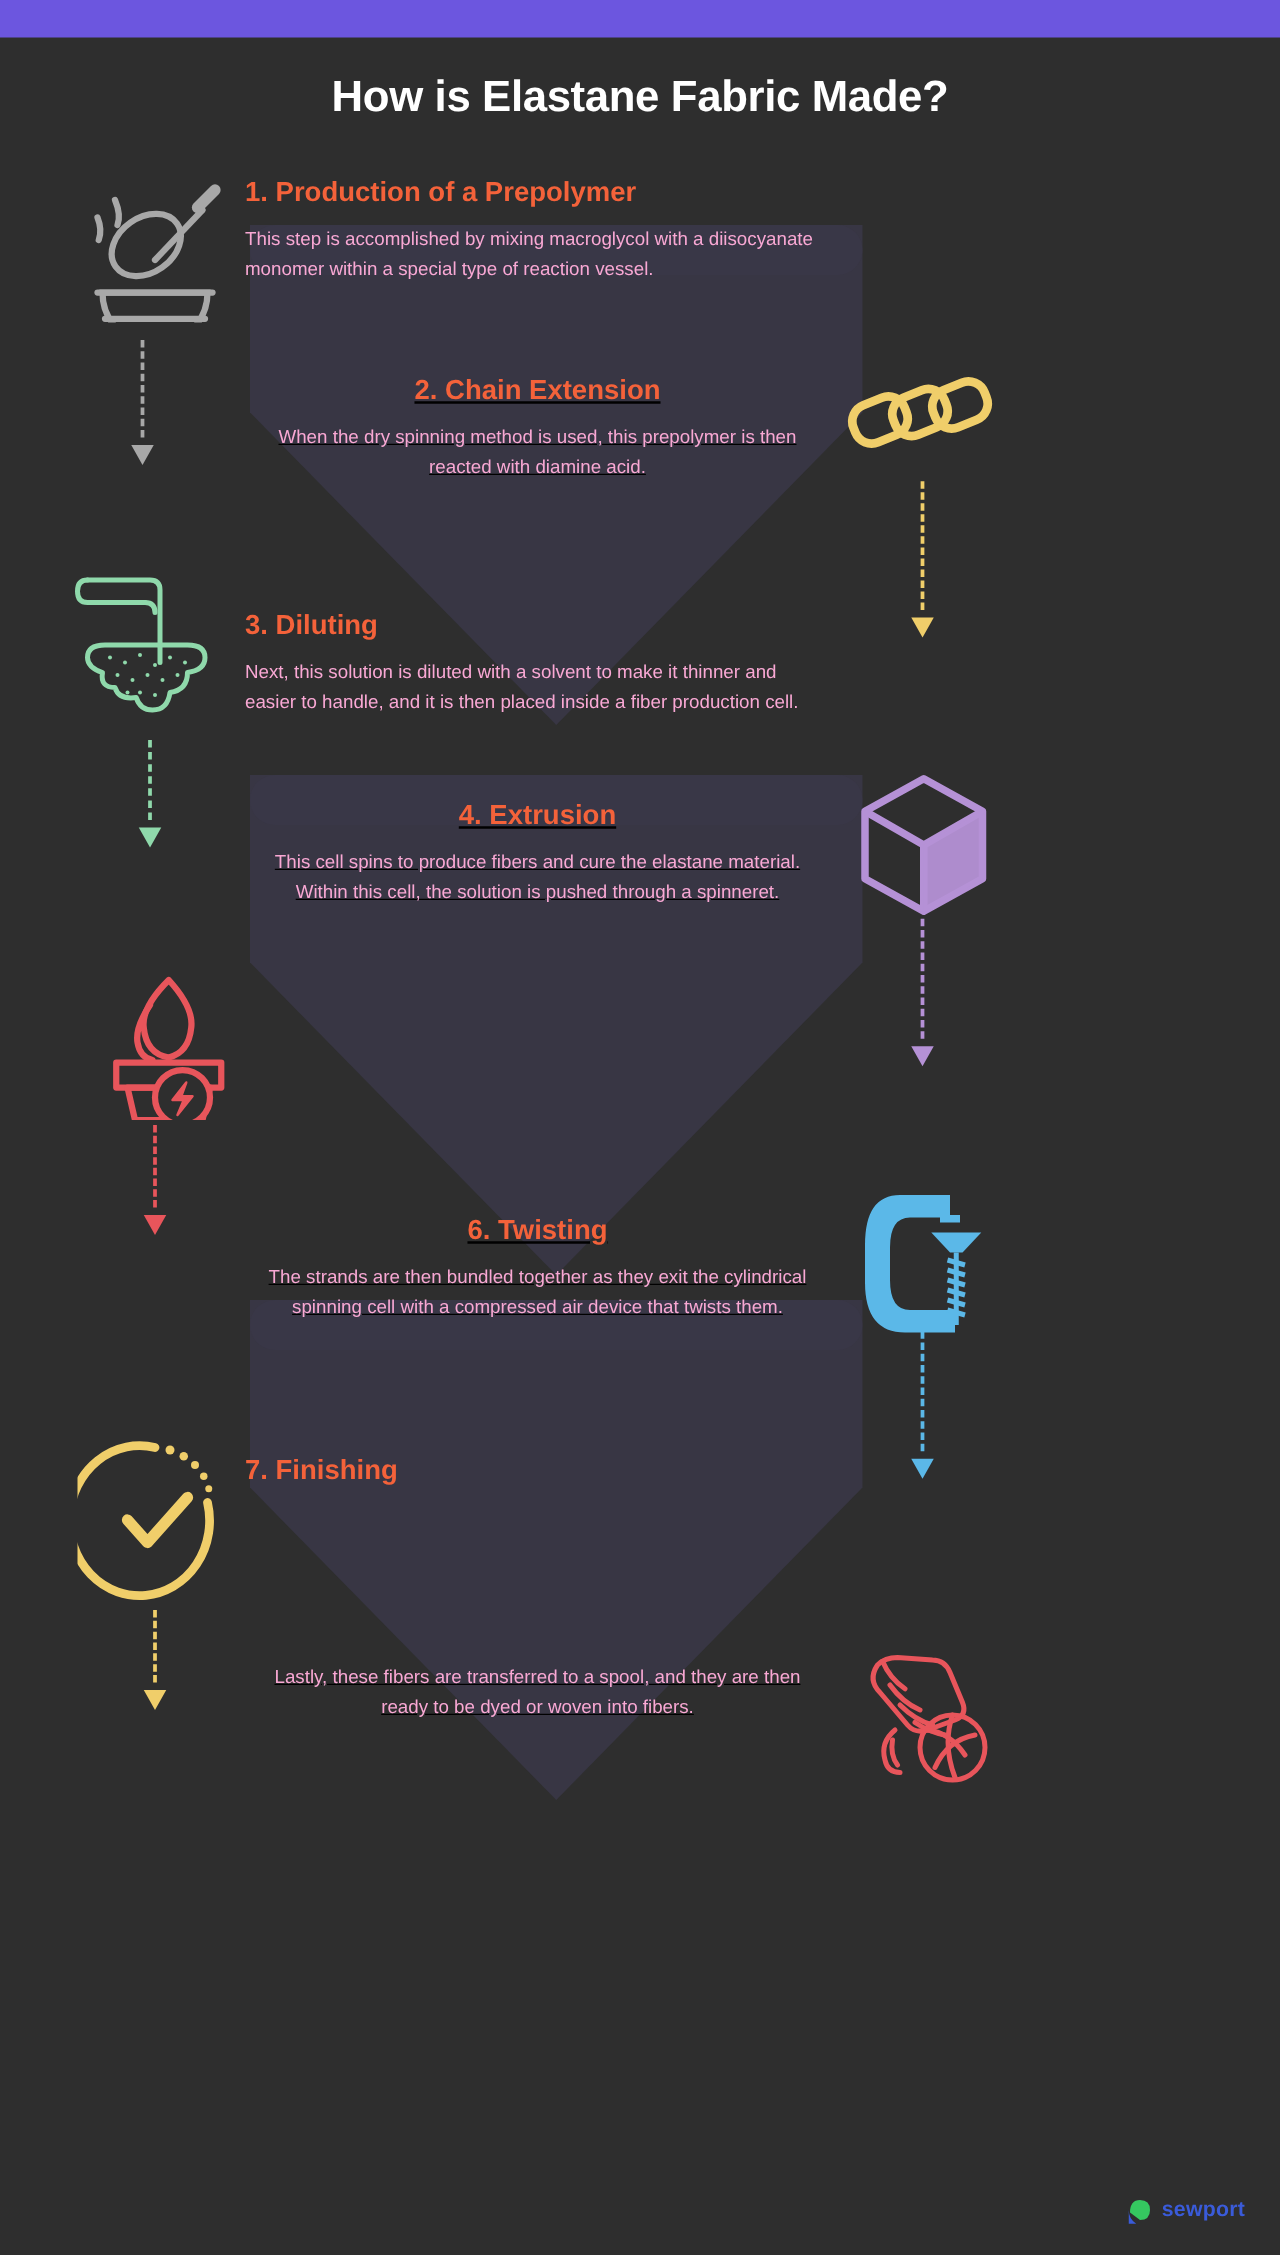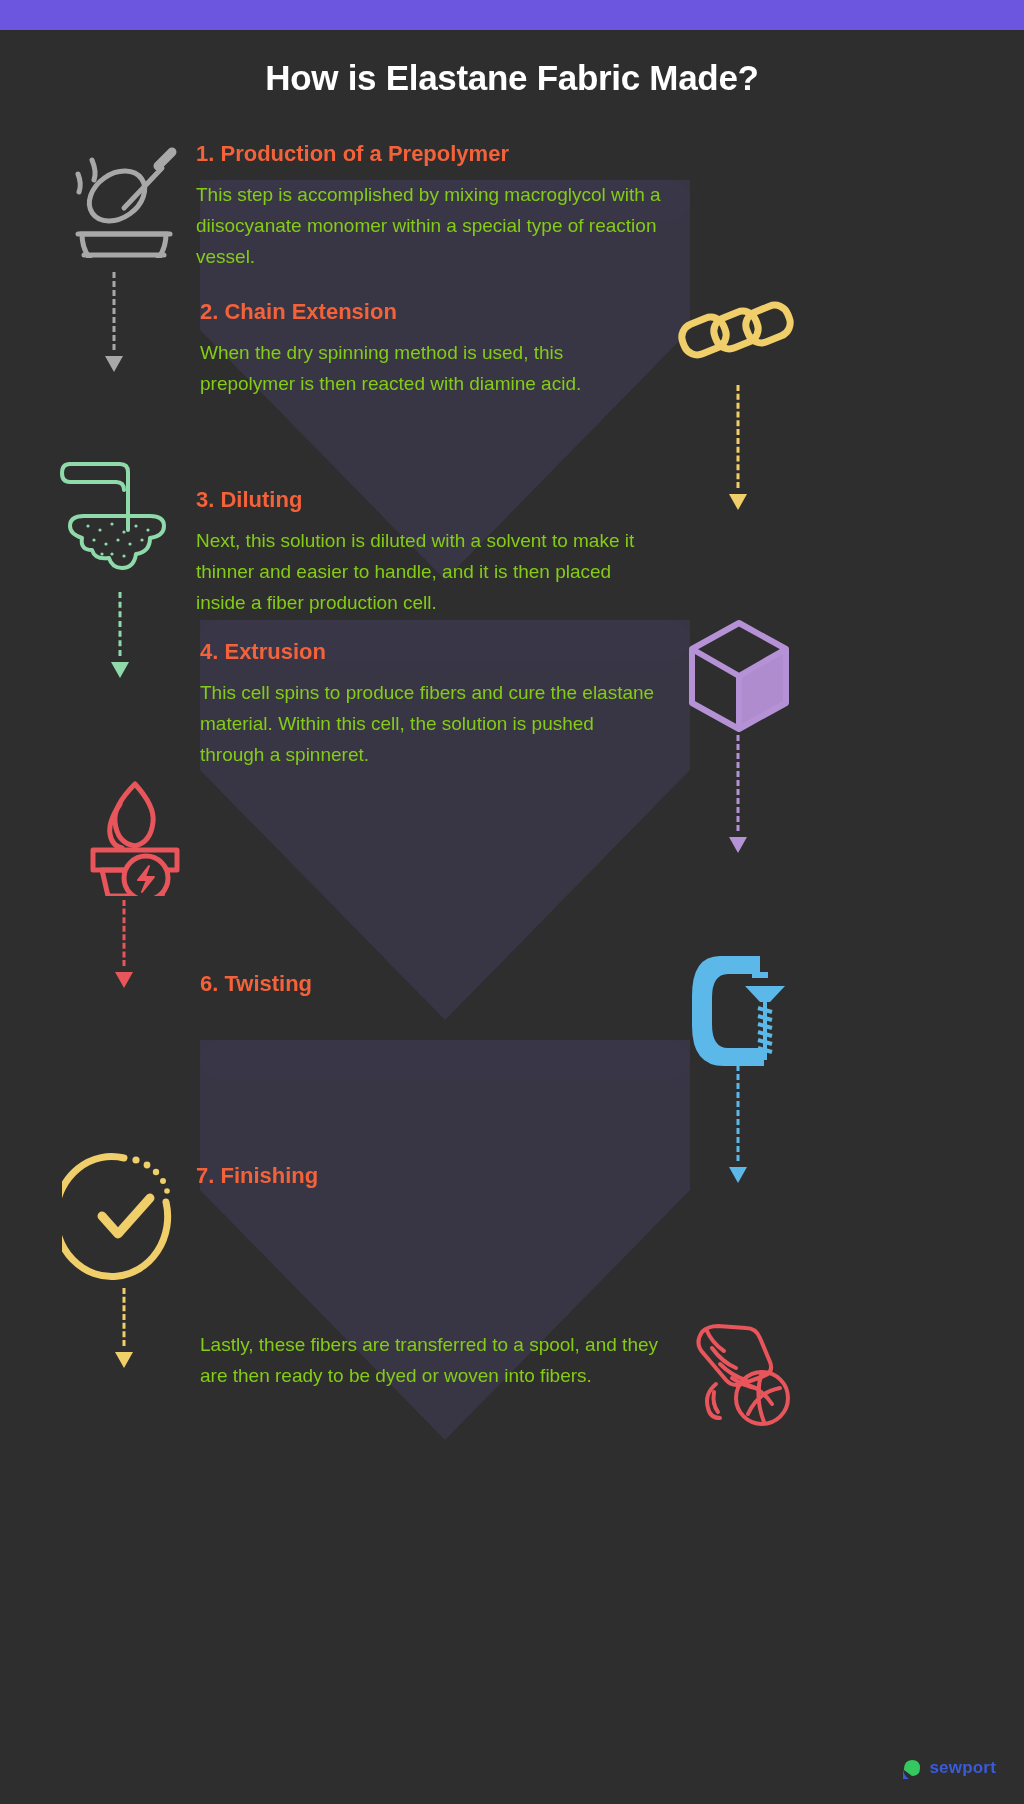--- a/index.html
+++ b/index.html
@@ -31,25 +31,25 @@
     letter-spacing:-0.3px;
     z-index:5;
   }
   
   .step{position:absolute;z-index:4;}
   .step .head{
     font-size:22px;font-weight:bold;color:#f4623a;margin:0 0 14px 0;
     line-height:1.1;
   }
   .step .body{
-    font-size:19px;color:#84cc16;line-height:1.62;margin:0;
+    font-size:15px;color:#f9a8d4;line-height:1.62;margin:0;
     font-weight:400;
   }
   .step.left{text-align:left;}
-  .step.right{text-align:left;}
+  .step.right{text-align:center;text-decoration:underline;}
 
   
   .icon{position:absolute;z-index:6;}
 
   
   .arrow{position:absolute;z-index:3;}
   .arrow .ln{
     position:absolute;left:50%;top:0;transform:translateX(-50%);
     width:0;border-left-width:3px;border-left-style:dashed;
   }
@@ -209,20 +209,21 @@
       <line x1="68" y1="64" x2="82" y2="68"></line>
       <line x1="68" y1="72" x2="82" y2="76"></line>
       <line x1="68" y1="80" x2="82" y2="84"></line>
       <line x1="68" y1="88" x2="82" y2="92"></line>
       <line x1="68" y1="96" x2="82" y2="100"></line>
     </g>
   </svg>
 
   <div class="step right" style="left:200px;top:972px;width:460px;">
     <div class="head">6. Twisting</div>
+    <div class="body">The strands are then bundled together as they exit the cylindrical spinning cell with a compressed air device that twists them.</div>
   </div>
 
   <div class="arrow" style="left:728px;top:1065px;width:20px;height:118px;">
     <div class="ln" style="height:96px;border-left-color:#5bb8e8;"></div>
     <div class="hd" style="border-top:16px solid #5bb8e8;"></div>
   </div>
 
   <svg class="icon" style="left:62px;top:1150px;" width="124" height="132" viewBox="0 0 124 132">
     <path d="M62 8 A56 60 0 1 0 104 52" fill="none" stroke="#f0ce6a" stroke-width="7" stroke-linecap="round"></path>
     <g fill="#f0ce6a">

